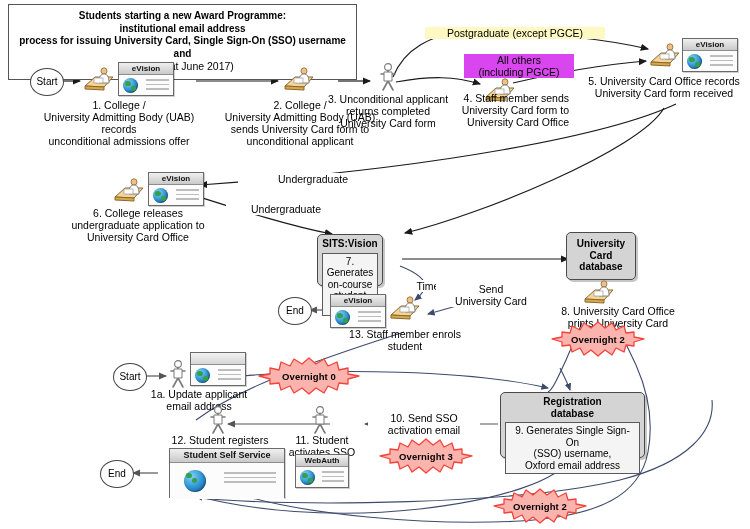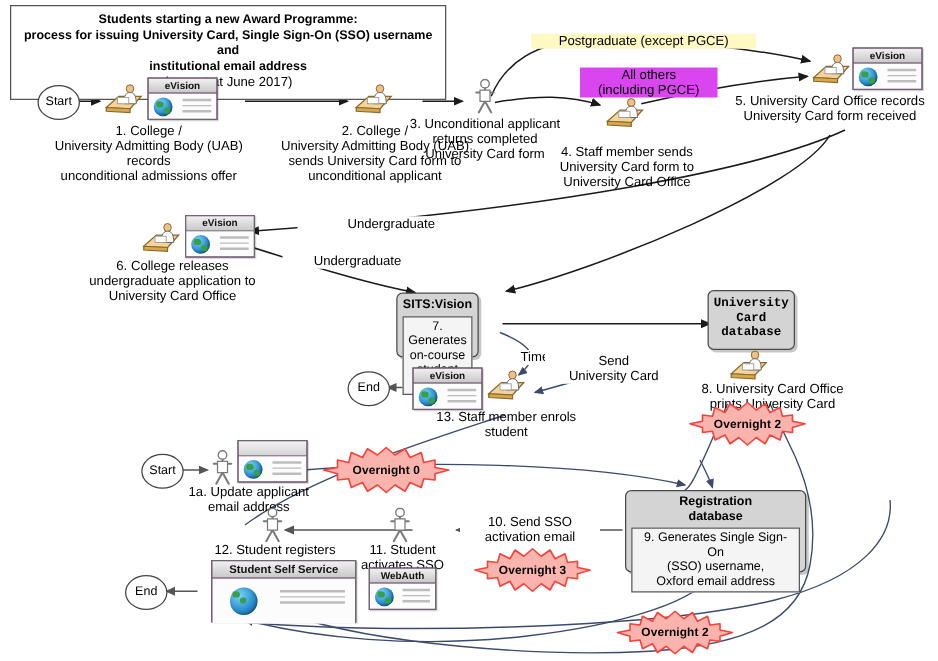--- a/index.html
+++ b/index.html
@@ -31,21 +31,21 @@
 
   
   .term{
     position:absolute;width:32px;height:26px;border:1.3px solid #444;
     border-radius:50%;background:#fff;
     font-size:10px;color:#000;text-align:center;line-height:26px;
   }
 
   
   .win{
-    position:absolute;border:1px solid #6a6a6a;background:#701a75;
+    position:absolute;border:1px solid #6a6a6a;background:#6d28d9;
     box-sizing:border-box;box-shadow:1px 1px 0 rgba(0,0,0,.18);
   }
   .win .bar{
     height:11px;line-height:11px;font-size:8px;font-weight:bold;color:#111;
     text-align:center;
     background:linear-gradient(#f0f0f0,#c9c9c9);
     border-bottom:1px solid #8d8d8d;
     overflow:hidden;white-space:nowrap;
   }
   .win .body{position:relative;background:#fcfcfc;height:calc(100% - 12px);}
@@ -171,22 +171,22 @@
       <path d="M330,424 L228,424" marker-end="url(#ahG)"></path>
 
       <path d="M158,473 L133,473" marker-end="url(#ahG)"></path>
 
       <path d="M328,310 L310,310" marker-end="url(#ahG)"></path>
     </g>
   </svg>
 
   <div class="title-box">
     <div class="l">Students starting a new Award Programme:</div>
+    <div class="l">institutional email address</div>
     <div class="l">process for issuing University Card, Single Sign-On (SSO) username and</div>
-    <div class="l">institutional email address</div>
     <div class="sub">(correct at June 2017)</div>
   </div>
 
   <div class="term" style="left:30px;top:68px;">Start</div>
   <div class="term" style="left:113px;top:363px;">Start</div>
   <div class="term" style="left:278px;top:297px;">End</div>
   <div class="term" style="left:100px;top:460px;">End</div>
 
   <div class="clerk" style="left:82px;top:67px;">
     <svg width="34" height="26" viewBox="0 0 34 26">
@@ -243,21 +243,21 @@
   <div class="clerk" style="left:483px;top:78px;">
     <svg width="34" height="26" viewBox="0 0 34 26">
       <path d="M3,19 L13,10 L31,10 L22,20 Z" fill="#f4d49a" stroke="#8a6a2a" stroke-width="1"></path>
       <path d="M3,19 L22,20 L22,23 L3,22 Z" fill="#d9a84e" stroke="#8a6a2a" stroke-width="1"></path>
       <ellipse cx="22" cy="4" rx="3" ry="3.2" fill="#f0c08a" stroke="#8a6a2a" stroke-width=".8"></ellipse>
       <path d="M17,16 C17,9 19,7 22,7 C25,7 27,9 27,16 Z" fill="#fdfdfd" stroke="#6a6a6a" stroke-width=".8"></path>
       <path d="M17,14 L14,16" stroke="#6a6a6a" stroke-width="1.1" fill="none"></path>
       <rect x="12" y="11" width="9" height="5" fill="#fff" stroke="#9a9a9a" stroke-width=".7"></rect>
     </svg>
   </div>
-  <div class="lbl" style="left:434px;top:116px;width:135px;">4. Staff member sends
+  <div class="lbl" style="left:434px;top:92px;width:135px;text-align:right;">4. Staff member sends
 University Card form to
 University Card Office</div>
 
   <div class="clerk" style="left:648px;top:43px;">
     <svg width="34" height="26" viewBox="0 0 34 26">
       <path d="M3,19 L13,10 L31,10 L22,20 Z" fill="#f4d49a" stroke="#8a6a2a" stroke-width="1"></path>
       <path d="M3,19 L22,20 L22,23 L3,22 Z" fill="#d9a84e" stroke="#8a6a2a" stroke-width="1"></path>
       <ellipse cx="22" cy="4" rx="3" ry="3.2" fill="#f0c08a" stroke="#8a6a2a" stroke-width=".8"></ellipse>
       <path d="M17,16 C17,9 19,7 22,7 C25,7 27,9 27,16 Z" fill="#fdfdfd" stroke="#6a6a6a" stroke-width=".8"></path>
       <path d="M17,14 L14,16" stroke="#6a6a6a" stroke-width="1.1" fill="none"></path>
@@ -304,21 +304,21 @@
 University Card Office</div>
 
   <div class="dbox" style="left:317px;top:234px;width:66px;height:52px;">
     <div class="hd">SITS:Vision</div>
     <div class="inner" style="white-space:pre-line;">7. Generates
 on-course
 student record</div>
   </div>
 
   <div class="dbox" style="left:566px;top:232px;width:70px;height:48px;display:flex;align-items:center;justify-content:center;">
-    <div class="hd" style="white-space:pre-line;font-family:Liberation Mono, monospace;">University
+    <div class="hd" style="white-space:pre-line;">University
 Card
 database</div>
   </div>
 
   <div class="clerk" style="left:582px;top:280px;">
     <svg width="34" height="26" viewBox="0 0 34 26">
       <path d="M3,19 L13,10 L31,10 L22,20 Z" fill="#f4d49a" stroke="#8a6a2a" stroke-width="1"></path>
       <path d="M3,19 L22,20 L22,23 L3,22 Z" fill="#d9a84e" stroke="#8a6a2a" stroke-width="1"></path>
       <ellipse cx="22" cy="4" rx="3" ry="3.2" fill="#f0c08a" stroke="#8a6a2a" stroke-width=".8"></ellipse>
       <path d="M17,16 C17,9 19,7 22,7 C25,7 27,9 27,16 Z" fill="#fdfdfd" stroke="#6a6a6a" stroke-width=".8"></path>

